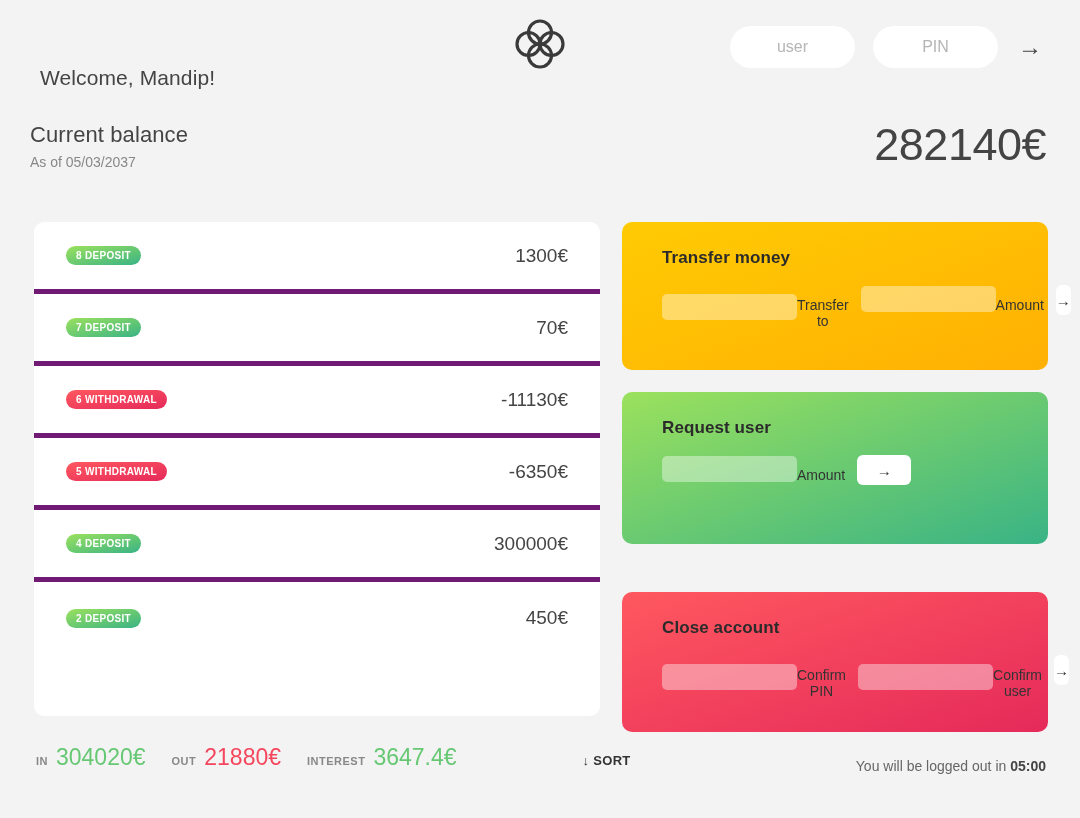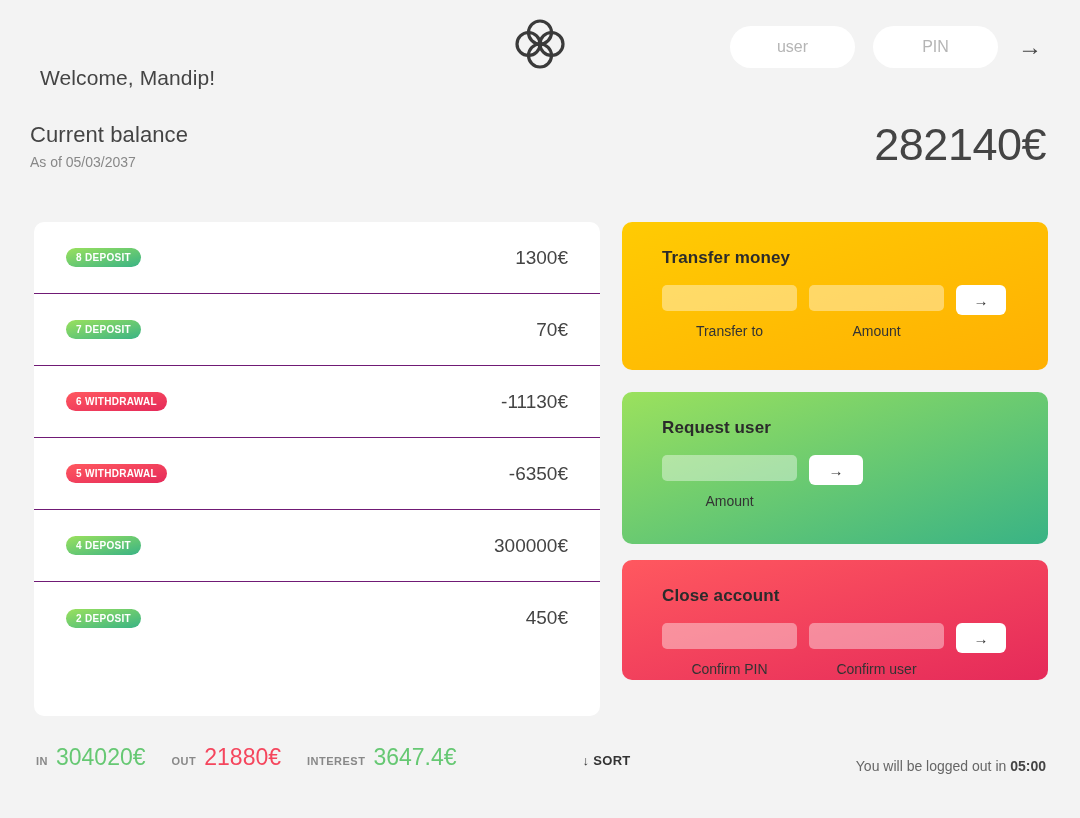--- a/index.html
+++ b/index.html
@@ -61,21 +61,21 @@
     width:566px; height:494px;
     background:#fff; border-radius:10px;
     overflow-y:scroll; overflow-x:hidden;
   }
   .movements::-webkit-scrollbar { width:7px; }
   .movements::-webkit-scrollbar-track { background:#f3f3f3; }
   .movements::-webkit-scrollbar-thumb { background:#bbb; border-radius:4px; }
   .mov-row {
     display:flex; align-items:center; justify-content:space-between;
     padding:0 32px; height:72px;
-    border-bottom:1px solid #701a75;
+    border-bottom:5px solid #701a75;
   }
   .mov-row:last-child { border-bottom:none; }
   .mov-type {
     font-size:10px; font-weight:600; color:#fff;
     text-transform:uppercase; letter-spacing:0.3px;
     padding:4px 10px; border-radius:100px; white-space:nowrap;
   }
   .mov-type.deposit { background-image:linear-gradient(to top left, #39b385, #9be15d); }
   .mov-type.withdrawal { background-image:linear-gradient(to top left, #e52a5a, #ff585f); }
   .mov-value { font-size:19px; color:#444; }
@@ -88,29 +88,29 @@
   }
   .op-transfer {
     top:222px; height:148px;
     background-image:linear-gradient(to top left, #ffb003, #ffcb03);
   }
   .op-loan {
     top:392px; height:152px;
     background-image:linear-gradient(to top left, #39b385, #9be15d);
   }
   .op-close {
-    top:560px; height:120px;
+    top:592px; height:140px;
     background-image:linear-gradient(to top left, #e52a5a, #ff585f);
   }
   .op h2 {
     font-size:17px; font-weight:600; color:#2b2b2b;
     margin-bottom:17px; letter-spacing:0.1px;
   }
   .op-grid { display:flex; align-items:flex-start; gap:12px; }
-  .op-field { display:flex; flex-direction:column; align-items:center; }
+  .op-field { display:flex; flex-direction:row; align-items:center; }
   .op-input {
     border:none; outline:none; height:26px; border-radius:5px;
     padding:0 10px; font-size:14px; text-align:left;
     font-family:"Liberation Sans", sans-serif; color:#333;
     background-color:rgba(255,255,255,0.4);
   }
   .op-input.w-wide { width:135px; }
   .op-label {
     font-size:14px; color:#333; margin-top:12px; text-align:center;
   }

